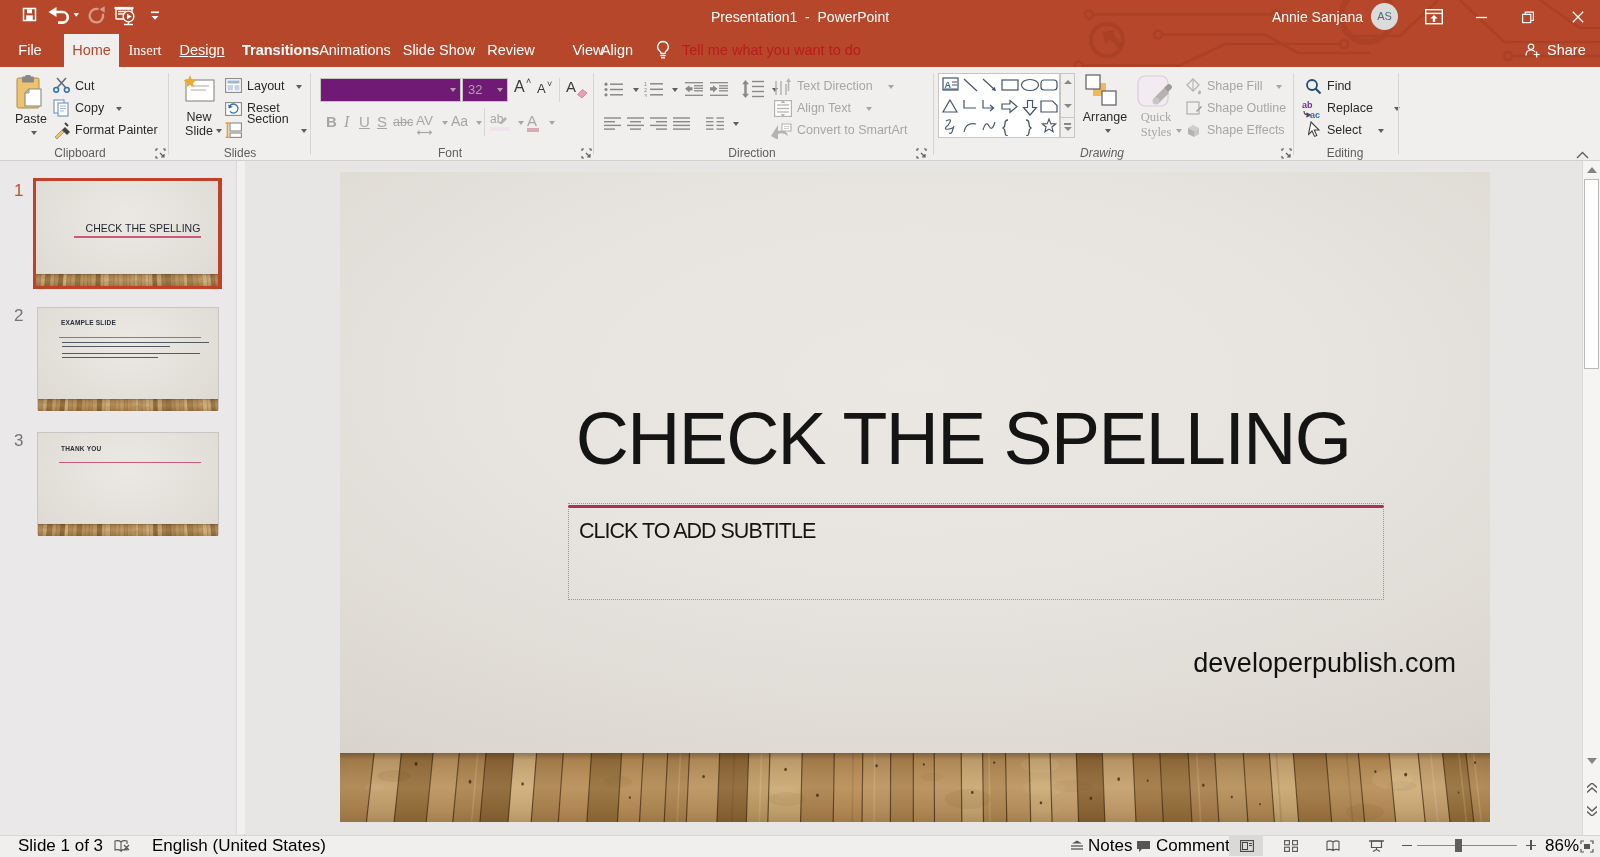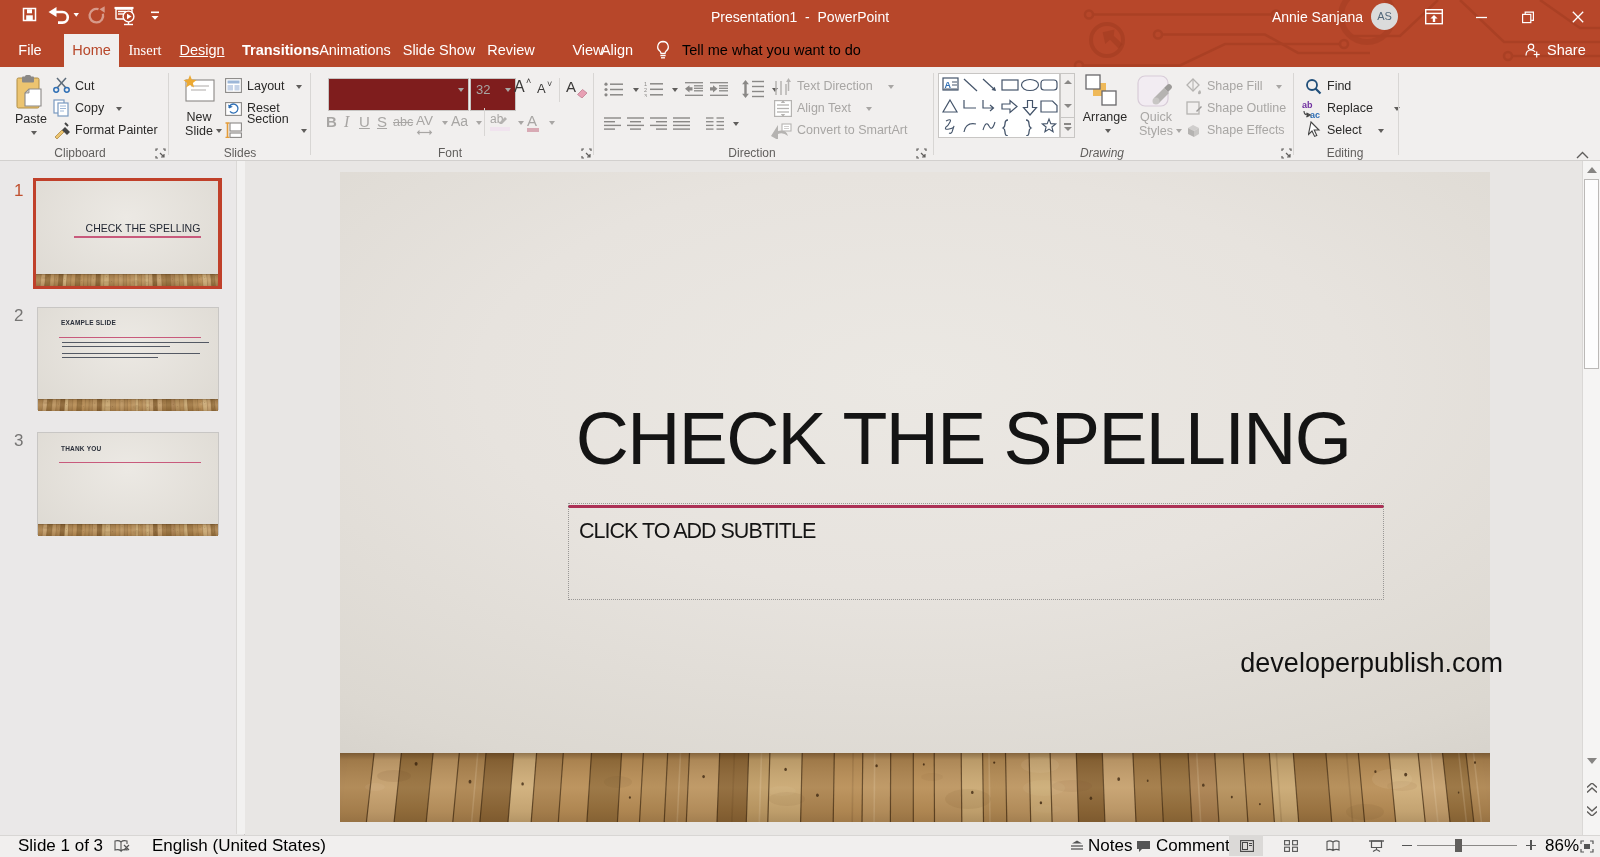--- a/index.html
+++ b/index.html
@@ -13,50 +13,50 @@
 #tabrow { position:absolute; left:0; top:34px; width:1600px; height:33px; background:#b7472a; }
 #circuit { position:absolute; left:1040px; top:0; width:560px; height:115px; pointer-events:none; }
 #doctitle { position:absolute; top:0; left:0; width:1600px; height:34px; text-align:center; line-height:34px; color:#fff; font-size:14px; }
 #username { position:absolute; top:0; left:1160px; width:203px; text-align:right; height:34px; line-height:34px; color:#fff; font-size:14px; }
 #avatar { position:absolute; left:1371px; top:3px; width:27px; height:27px; border-radius:50%; background:#dbdbdb; color:#52677a; font-size:11px; text-align:center; line-height:27px; }
 .winbtn { position:absolute; top:0; height:34px; width:44px; display:flex; align-items:center; justify-content:center; color:#fff; }
 
 
 .tab { position:absolute; top:34px; height:33px; line-height:33px; color:#fff; font-size:14.5px; text-align:center; }
 #hometab { position:absolute; left:64px; top:34px; width:55px; height:33px; background:#f1efee; color:#b7472a; font-size:14.5px; text-align:center; line-height:33px; }
-#tellme { position:absolute; left:682px; top:34px; height:33px; line-height:33px; color:#000000; font-size:14.5px; }
+#tellme { position:absolute; left:682px; top:34px; height:33px; line-height:33px; color:#b91c1c; font-size:14.5px; }
 #sharebtn { position:absolute; left:1547px; top:34px; height:33px; line-height:33px; color:#fff; font-size:14.5px; }
 
 
 #ribbon { position:absolute; left:0; top:67px; width:1600px; height:94px; background:#f1efee; border-bottom:1px solid #d2d0ce; }
 .gsep { position:absolute; top:6px; height:82px; width:1px; background:#d8d6d4; }
 .glabel { position:absolute; top:79px; font-size:12px; color:#605e5c; text-align:center; }
 .dis { color:#a8a6a4 !important; }
 .mini { font-size:12.5px; color:#2b2a29; position:absolute; white-space:nowrap; }
 .dd { display:inline-block; width:0; height:0; border-left:3.5px solid transparent; border-right:3.5px solid transparent; border-top:4px solid #5f5d5b; vertical-align:middle; margin-left:4px; }
 .dd.g { border-top-color:#a8a6a4; }
 
 .ric { position:absolute; }
-.combo { position:absolute; height:33px; background:#7f1d1d; border:1px solid #c6c4c2;margin-left:8px; }
+.combo { position:absolute; height:24px; background:#701a75; border:1px solid #c6c4c2; }
 .combo .cdd { position:absolute; right:4px; top:9px; width:0; height:0; border-left:3.5px solid transparent; border-right:3.5px solid transparent; border-top:4px solid #a8a6a4; }
 .glyph { position:absolute; font-size:15px; color:#a8a6a4; }
 .biglbl { position:absolute; text-align:center; font-size:12.5px; color:#2b2a29; }
 
 
 #main { position:absolute; left:0; top:161px; width:1600px; height:674px; background:#e8e6e4; }
 #panel { position:absolute; left:0; top:161px; width:245px; height:674px; background:#eae8e8; border-right:1px solid #c9c7c5; }
 .thumbnum { position:absolute; font-size:17px; color:#767574; }
 .thumb { position:absolute; left:36px; width:182px; background:#ebe7e1; }
 #slide { position:absolute; left:340px; top:172px; width:1150px; height:650px;
   background:radial-gradient(ellipse 95% 80% at 50% 32%, #ebe8e3 0%, #e7e3de 40%, #dcd8d1 80%, #d2cec7 100%); }
 #slidetitle { position:absolute; left:388px; top:395.5px; width:1150px; text-align:center; font-size:73.5px; letter-spacing:-1.6px; color:#141414; }
 #subbox { position:absolute; left:568px; top:503px; width:816px; height:97px; border:1px dotted #9a9896; }
 #subline { position:absolute; left:568px; top:505px; width:816px; height:3px; background:#ac3156; }
 #subtext { position:absolute; left:579px; top:519px; font-size:21.5px; letter-spacing:-1px; color:#141414; }
-#devpub { position:absolute; left:1095px; top:648px; width:408px; text-align:right; font-size:27px; color:#111; }
+#devpub { position:absolute; left:1048px; top:648px; width:408px; text-align:right; font-size:27px; color:#111; }
 
 
 #vscroll { position:absolute; left:1582px; top:161px; width:18px; height:674px; background:#f5f4f3; border-left:1px solid #dad8d6; }
 
 
 #statusbar { position:absolute; left:0; top:835px; width:1600px; height:22px; background:#f1efee; border-top:1px solid #d8d6d4; font-size:12px; color:#444; }
 .sb { position:absolute; top:0; height:21px; line-height:21px; font-size:17px; }
 </style>
 </head>
 <body>
@@ -623,21 +623,21 @@
       <rect x="1" y="1" width="14" height="14" fill="#fff" stroke="#69676b" stroke-width="1.3"></rect>
     </svg>
     <div class="biglbl" style="left:1080px; top:110px; width:50px;">Arrange</div>
     <div class="dd" style="position:absolute; left:1101px; top:129px;"></div>
     <svg class="ric" style="left:1136px; top:74px;" width="40" height="36" viewBox="0 0 40 36">
       <rect x="2" y="2" width="30" height="30" rx="7" fill="#f2ecf2" stroke="#d8ccd8" stroke-width="1.2"></rect>
       <path d="M18 24 l10 -10 5 5 -10 10 z" fill="#b5b3b1"></path>
       <path d="M28 14 l3 -3 q2 -2 4 0 t0 4 l-3 3 z" fill="#9c9a98"></path>
       <circle cx="20" cy="27" r="3.5" fill="#c8c6c4"></circle>
     </svg>
-    <div class="biglbl dis" style="left:1131px; top:110px; width:50px;">Quick<br>Styles</div>
+    <div class="biglbl dis" style="left:1131px; top:110px; width:50px;font-family:Liberation Serif, serif;">Quick<br>Styles</div>
     <div class="dd g" style="position:absolute; left:1172px; top:129px;"></div>
     <svg class="ric" style="left:1185px; top:78px;" width="17" height="17" viewBox="0 0 17 17">
       <path d="M8 1 l6 6 -6 6 -6 -6 z" fill="none" stroke="#b5b3b1" stroke-width="1.3"></path>
       <path d="M8 1 v12" stroke="#b5b3b1" stroke-width="1.1"></path>
       <path d="M15 12 q2 3 0 4 t-2 -1 q0 -2 2 -3" fill="#b5b3b1"></path>
     </svg>
     <div class="mini dis" style="left:1207px; top:79px;">Shape Fill</div>
     <div class="dd g" style="position:absolute; left:1272px; top:85px;"></div>
     <svg class="ric" style="left:1185px; top:100px;" width="17" height="17" viewBox="0 0 17 17">
       <rect x="2" y="2" width="12" height="12" fill="none" stroke="#b5b3b1" stroke-width="1.3"></rect>

